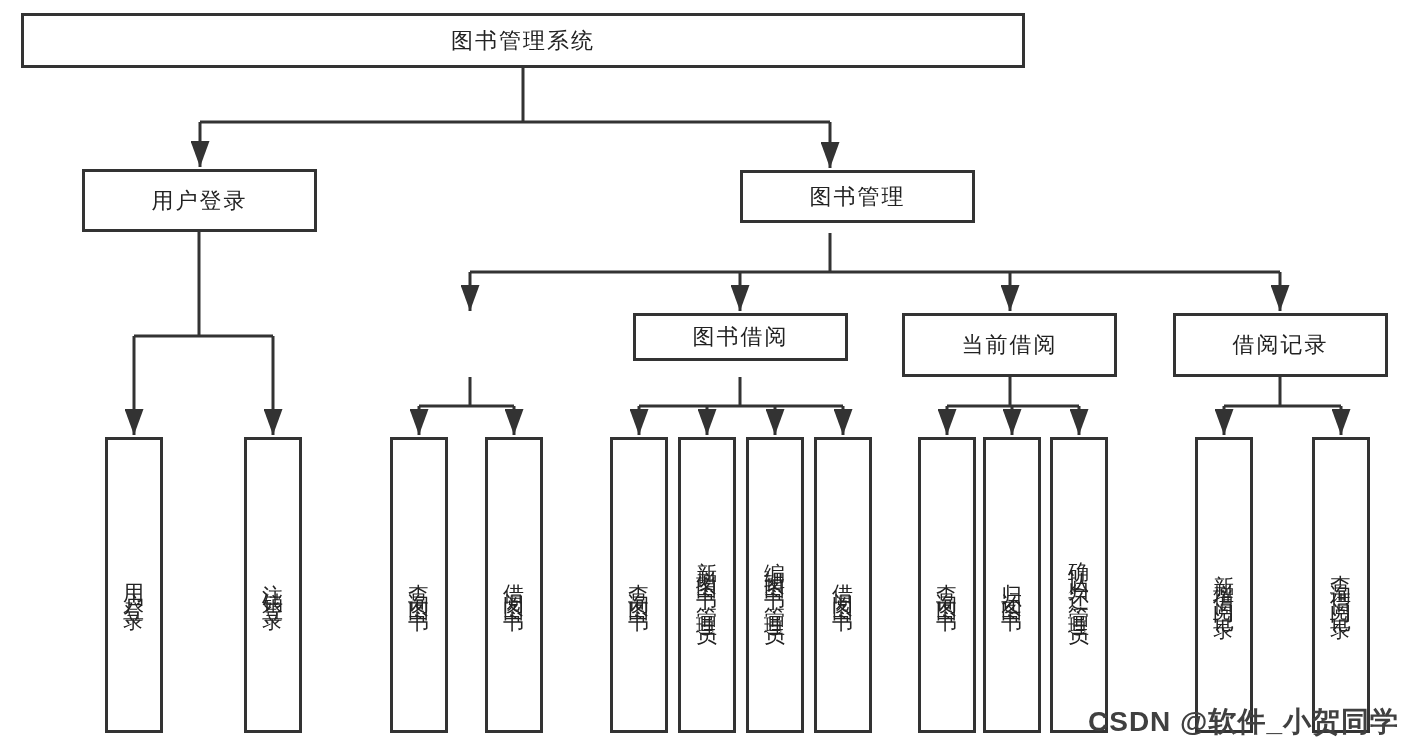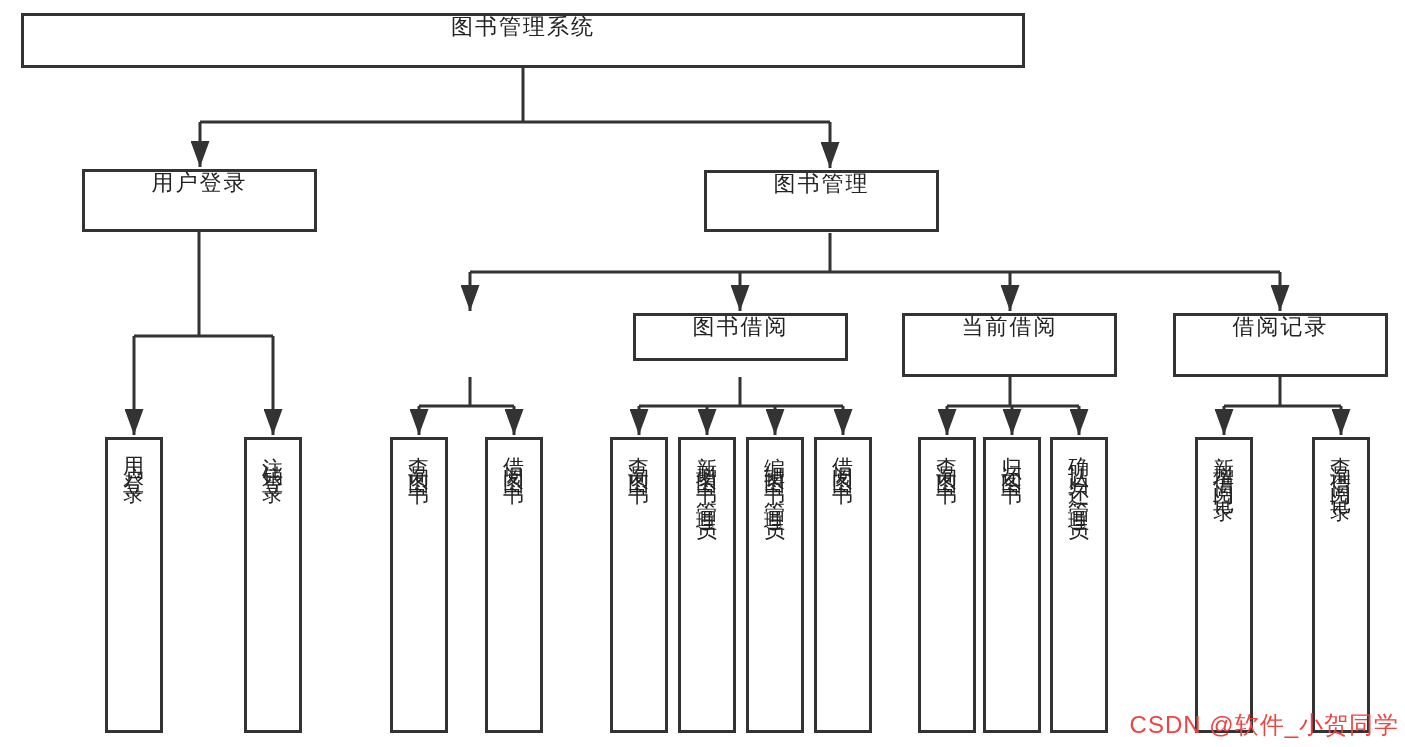--- a/index.html
+++ b/index.html
@@ -16,20 +16,21 @@
     left: 0; top: 0;
     width: 1405px; height: 747px;
     pointer-events: none;
   }
   .box {
     position: absolute;
     box-sizing: border-box;
     border: 3px solid #333333;
     background: #ffffff;
     display: flex;
+    align-items: center;
     justify-content: center;
   }
   .hlabel {
     color: #222222;
     font-size: 22px;
     letter-spacing: 2px;
     white-space: nowrap;
     line-height: 1;
   }
   .leaf { top: 437px; width: 58px; height: 296px; }
@@ -39,25 +40,26 @@
     color: #222222;
     font-size: 21px;
     letter-spacing: 9px;
     line-height: 1;
     white-space: nowrap;
   }
   #watermark {
     position: absolute;
     right: 6px;
     bottom: 6px;
-    font-size: 24px;
+    font-size: 28px;
     letter-spacing: 1px;
-    color: #ef4444;
+    color: #404040;
     z-index: 10;
     white-space: nowrap;
+    font-weight: bold;
   }
 </style>
 </head>
 <body>
 
 <div id="canvas">
 
   <svg id="connectors" viewBox="0 0 1405 747" xmlns="http://www.w3.org/2000/svg">
     <defs>
       <marker id="ah" viewBox="0 0 26 19" refX="26" refY="9.5" markerWidth="26" markerHeight="19" markerUnits="userSpaceOnUse" orient="auto">
@@ -101,21 +103,21 @@
     </g>
   </svg>
 
   <div class="box" style="left:21px; top:13px; width:1004px; height:55px">
     <span class="hlabel">图书管理系统</span>
   </div>
 
   <div class="box" style="left:82px; top:169px; width:235px; height:63px">
     <span class="hlabel">用户登录</span>
   </div>
-  <div class="box" style="left:704px; top:170px; width:235px; height:62px">
+  <div class="box" style="left:740px; top:170px; width:235px; height:53px">
     <span class="hlabel">图书管理</span>
   </div>
 
   <div class="box" style="left:633px; top:313px; width:215px; height:48px">
     <span class="hlabel">图书借阅</span>
   </div>
   <div class="box" style="left:902px; top:313px; width:215px; height:64px">
     <span class="hlabel">当前借阅</span>
   </div>
   <div class="box" style="left:1173px; top:313px; width:215px; height:64px">

